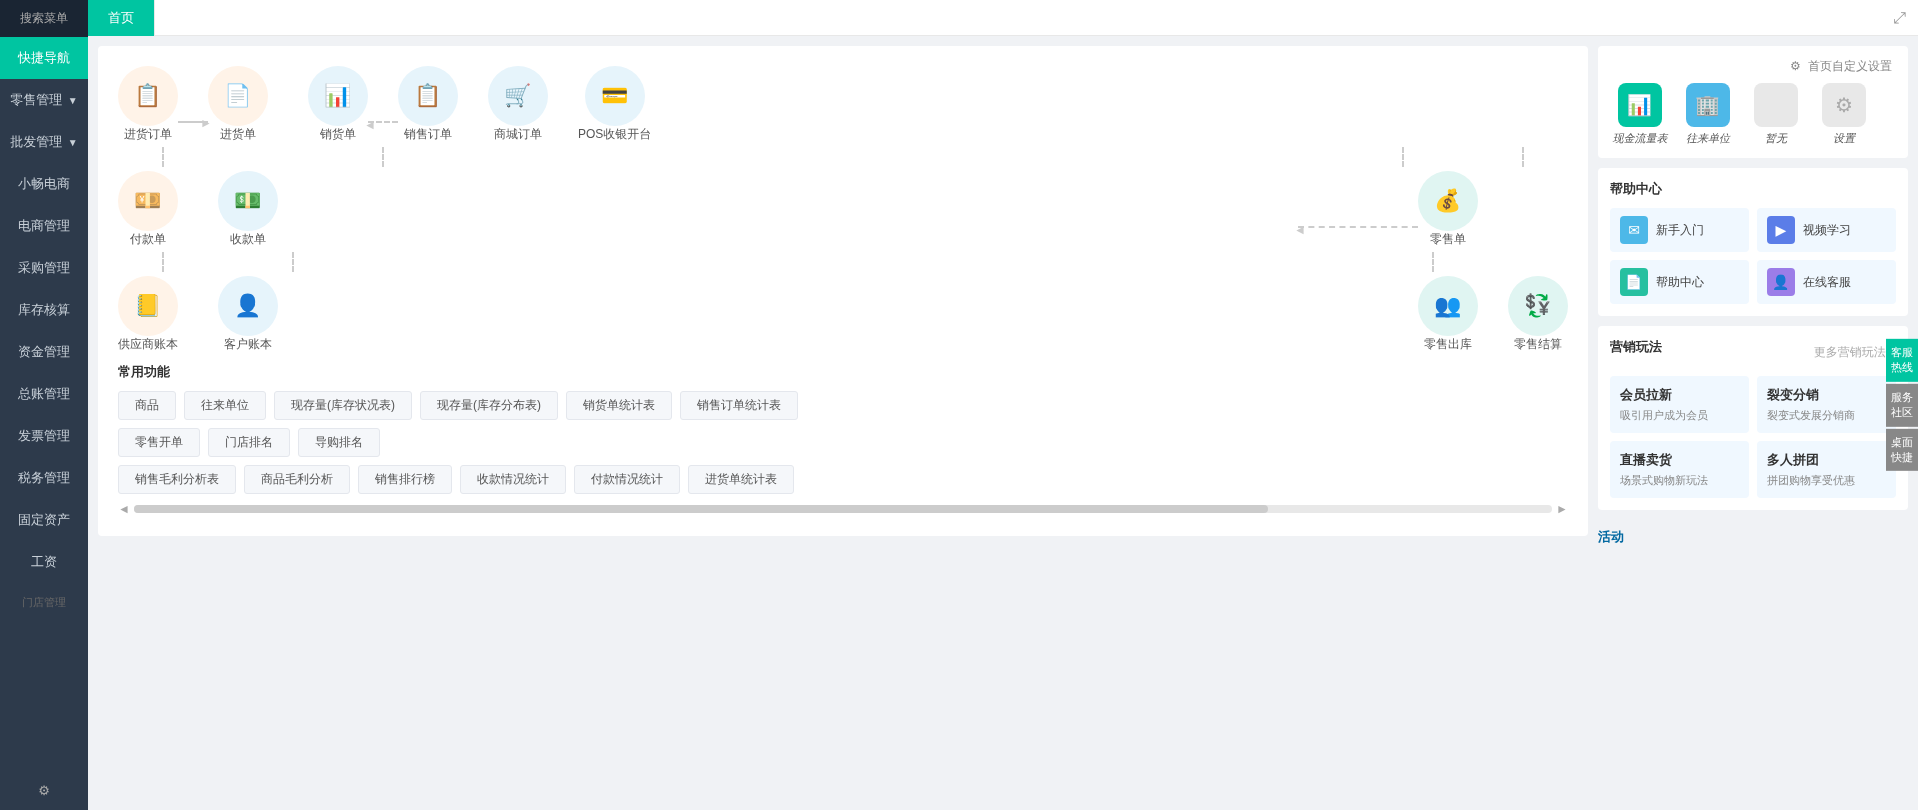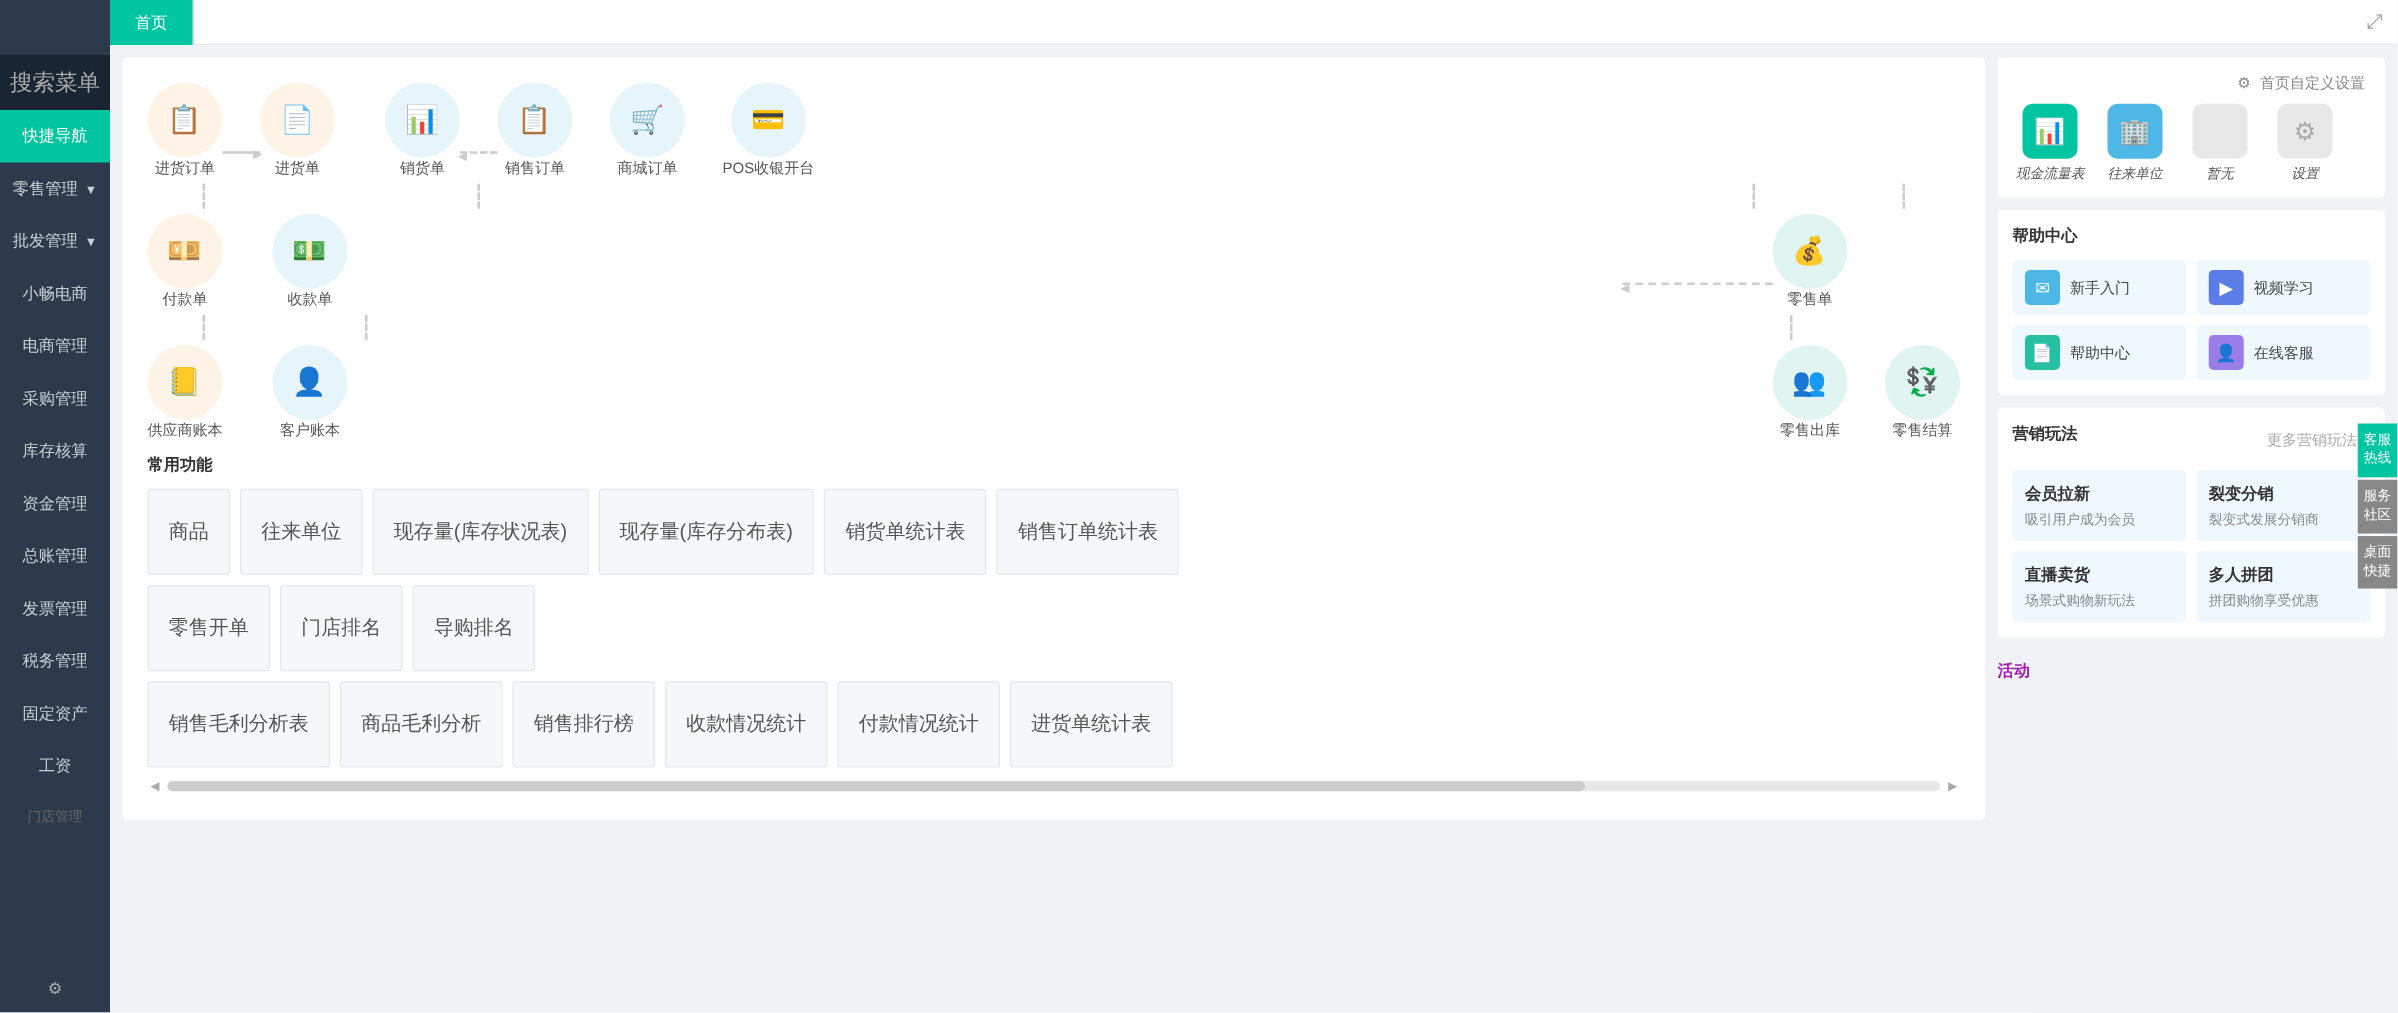--- a/index.html
+++ b/index.html
@@ -12,23 +12,23 @@
       display: flex;
       flex-direction: column;
       flex-shrink: 0;
       height: 100%;
       overflow: hidden;
     }
     .sidebar-search {
       background: #1a2533;
       color: #aaa;
       padding: 10px 8px;
-      font-size: 18px;
-      cursor: pointer;
-      margin-top: 44px;
+      font-size: 12px;
+      text-align: center;
+      cursor: pointer;
     }
     .sidebar-item {
       color: #c8d0d8;
       padding: 12px 0;
       text-align: center;
       font-size: 13px;
       cursor: pointer;
       position: relative;
     }
     .sidebar-item.active { background: #00c5a1; color: #fff; }
@@ -132,22 +132,22 @@
     .func-grid {
       display: flex;
       flex-wrap: wrap;
       gap: 8px;
       margin-bottom: 8px;
     }
     .func-btn {
       background: #f5f7fa;
       border: 1px solid #e4e7ed;
       border-radius: 3px;
-      padding: 23px 16px;
-      font-size: 16px;
+      padding: 5px 16px;
+      font-size: 12px;
       color: #555;
       cursor: pointer;
       white-space: nowrap;
     }
 
     
     .scroll-bar-row {
       display: flex;
       align-items: center;
       margin-top: 8px;
@@ -296,21 +296,21 @@
       padding: 10px;
       cursor: pointer;
     }
     .marketing-item-title { font-size: 13px; font-weight: bold; color: #333; margin-bottom: 4px; }
     .marketing-item-desc { font-size: 11px; color: #888; }
 
     
     .activity-label {
       font-size: 13px;
       font-weight: bold;
-      color: #a21caf;
+      color: #0369a1;
       padding: 8px 0 4px 0;
     }
 
     
     .float-btns {
       position: fixed;
       right: 0;
       top: 50%;
       transform: translateY(-50%);
       display: flex;

